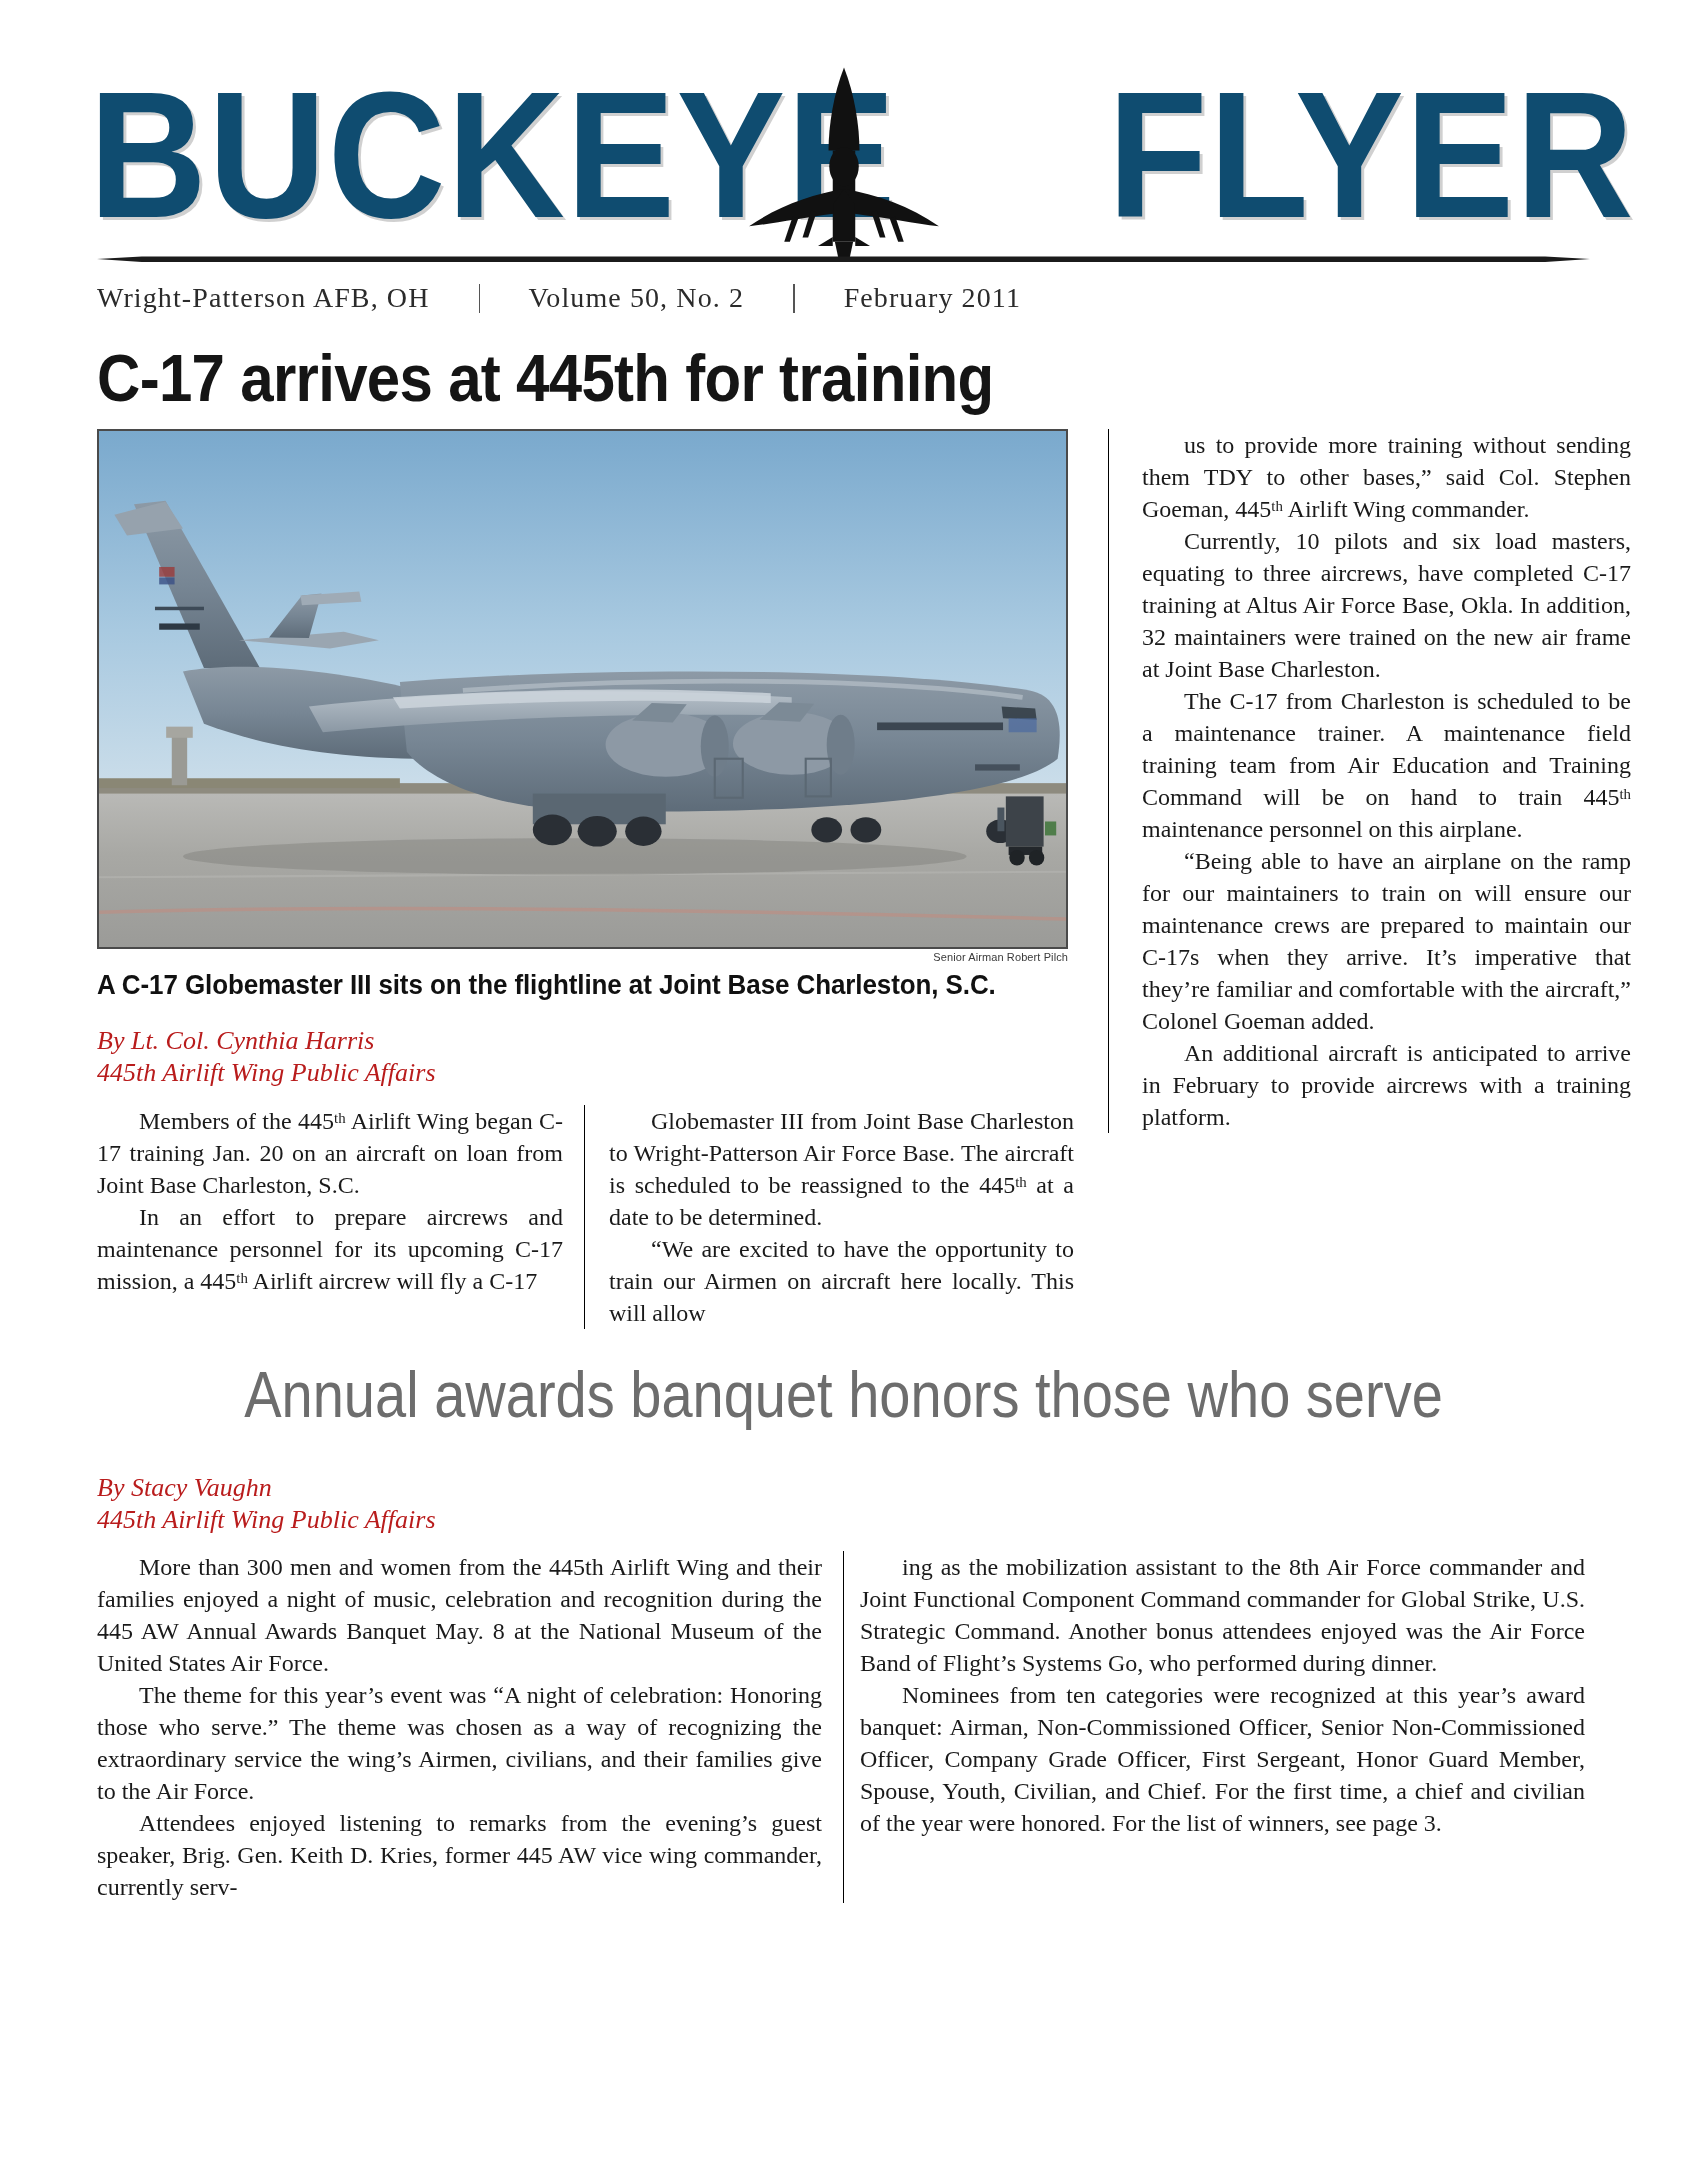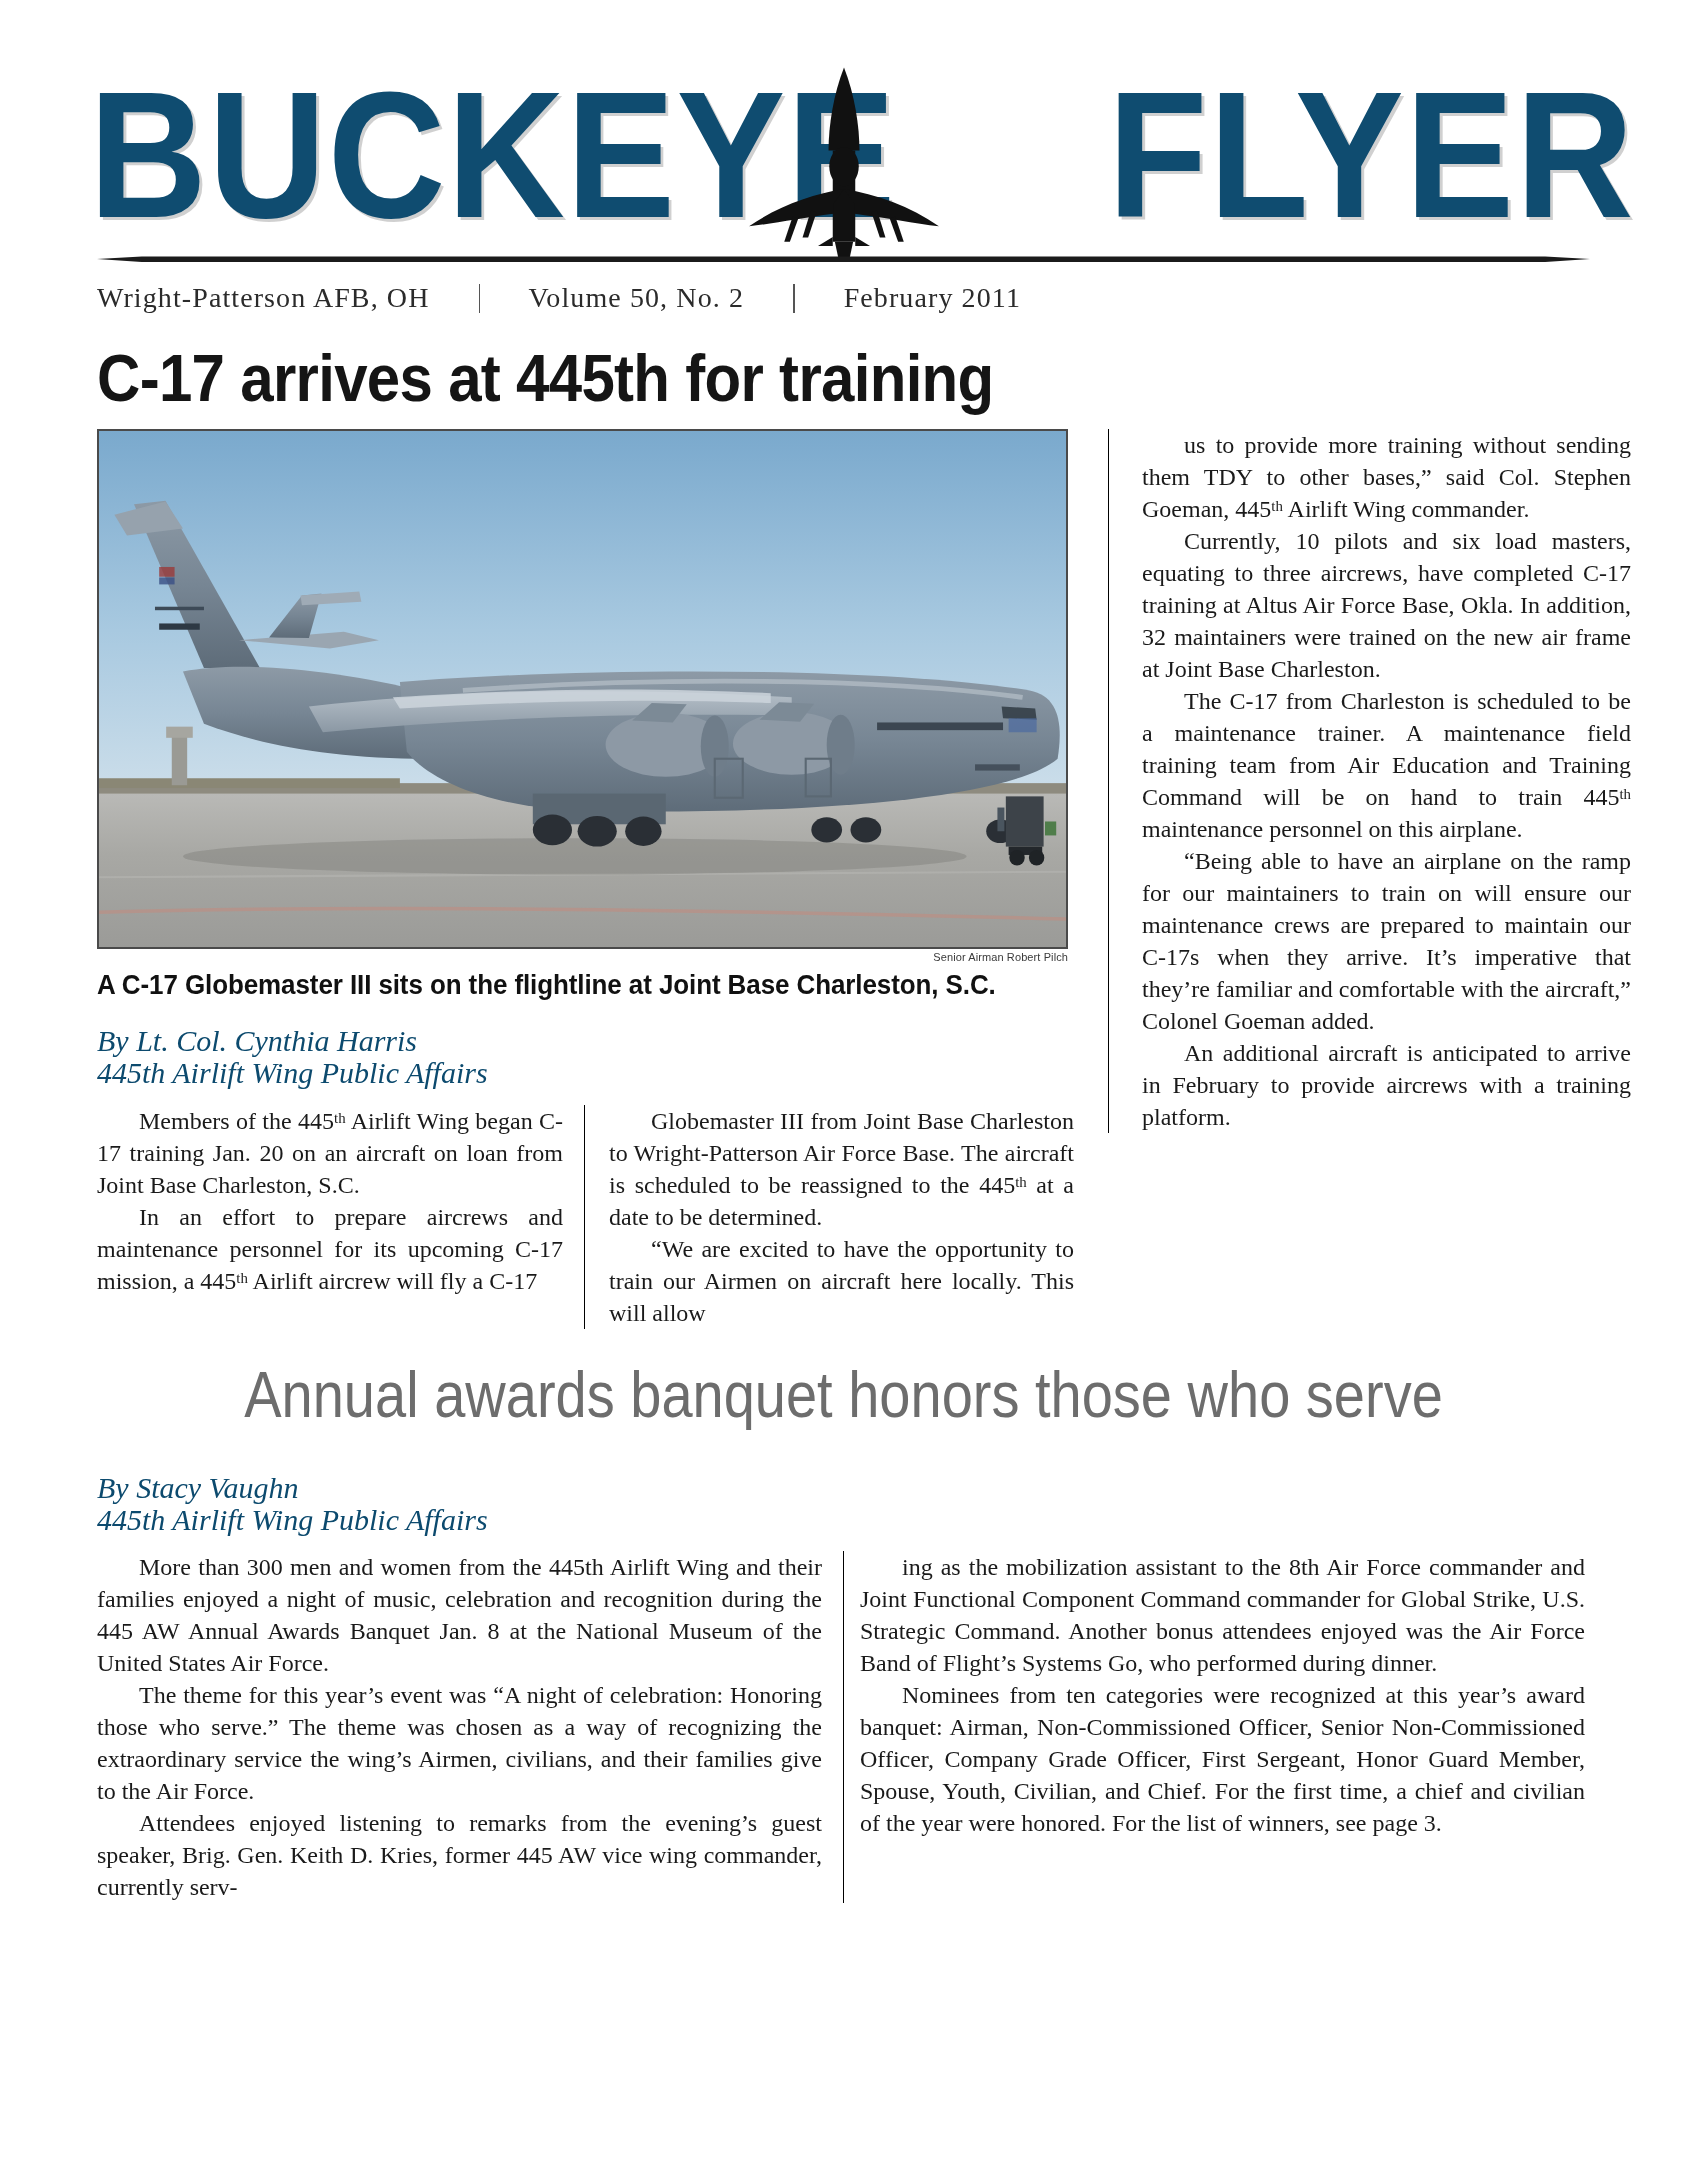--- a/index.html
+++ b/index.html
@@ -150,23 +150,23 @@
     width: 971px;
     margin-top: 7px;
     letter-spacing: -0.1px;
     transform: scaleY(1.04);
     transform-origin: left bottom;
   }
 
   .byline {
     font-family: "Liberation Serif", serif;
     font-style: italic;
-    font-size: 30px;
+    font-size: 26px;
     line-height: 32px;
-    color: #0c4a6e;
+    color: #b91c1c;
     margin-top: 24px;
   }
 
   .s1-cols {
     margin-top: 15.5px;
     display: flex;
   }
   .s1-col { width: 466px; flex: 0 0 466px; }
   .s1-col.second {
     margin-left: 21px;
@@ -406,21 +406,21 @@
   <h2 class="headline-2">Annual awards banquet honors those who serve</h2>
 
   <div class="story2">
     <div class="byline" style="margin-top:0">
       <div>By Stacy Vaughn</div>
       <div>445th Airlift Wing Public Affairs</div>
     </div>
 
     <div class="s2-cols">
       <div class="s2-col">
-        <p class="body2">More than 300 men and women from the 445th Airlift Wing and their families enjoyed a night of music, celebration and recognition during the 445 AW Annual Awards Banquet Jan. 8 at the National Museum of the United States Air Force.</p>
+        <p class="body2">More than 300 men and women from the 445th Airlift Wing and their families enjoyed a night of music, celebration and recognition during the 445 AW Annual Awards Banquet May. 8 at the National Museum of the United States Air Force.</p>
         <p class="body2">The theme for this year’s event was “A night of celebration: Honoring those who serve.”  The theme was chosen as a way of recognizing the extraordinary service the wing’s Airmen, civilians, and their families give to the Air Force.</p>
         <p class="body2">Attendees enjoyed listening to remarks from the evening’s guest speaker, Brig. Gen. Keith D. Kries, former 445 AW vice wing commander, currently serv-</p>
       </div>
       <div class="s2-col second">
         <p class="body2">ing as the mobilization assistant to the 8th Air Force commander and Joint Functional Component Command  commander for Global Strike, U.S. Strategic Command. Another bonus attendees enjoyed was the Air Force Band of Flight’s Systems Go, who performed during dinner.</p>
         <p class="body2">Nominees from ten categories were recognized at this year’s award banquet: Airman, Non-Commissioned Officer, Senior Non-Commissioned Officer, Company Grade Officer, First Sergeant, Honor Guard Member, Spouse, Youth, Civilian, and Chief.  For the first time, a chief and civilian of the year were honored. For the list of winners, see page 3.</p>
       </div>
     </div>
   </div>
 

